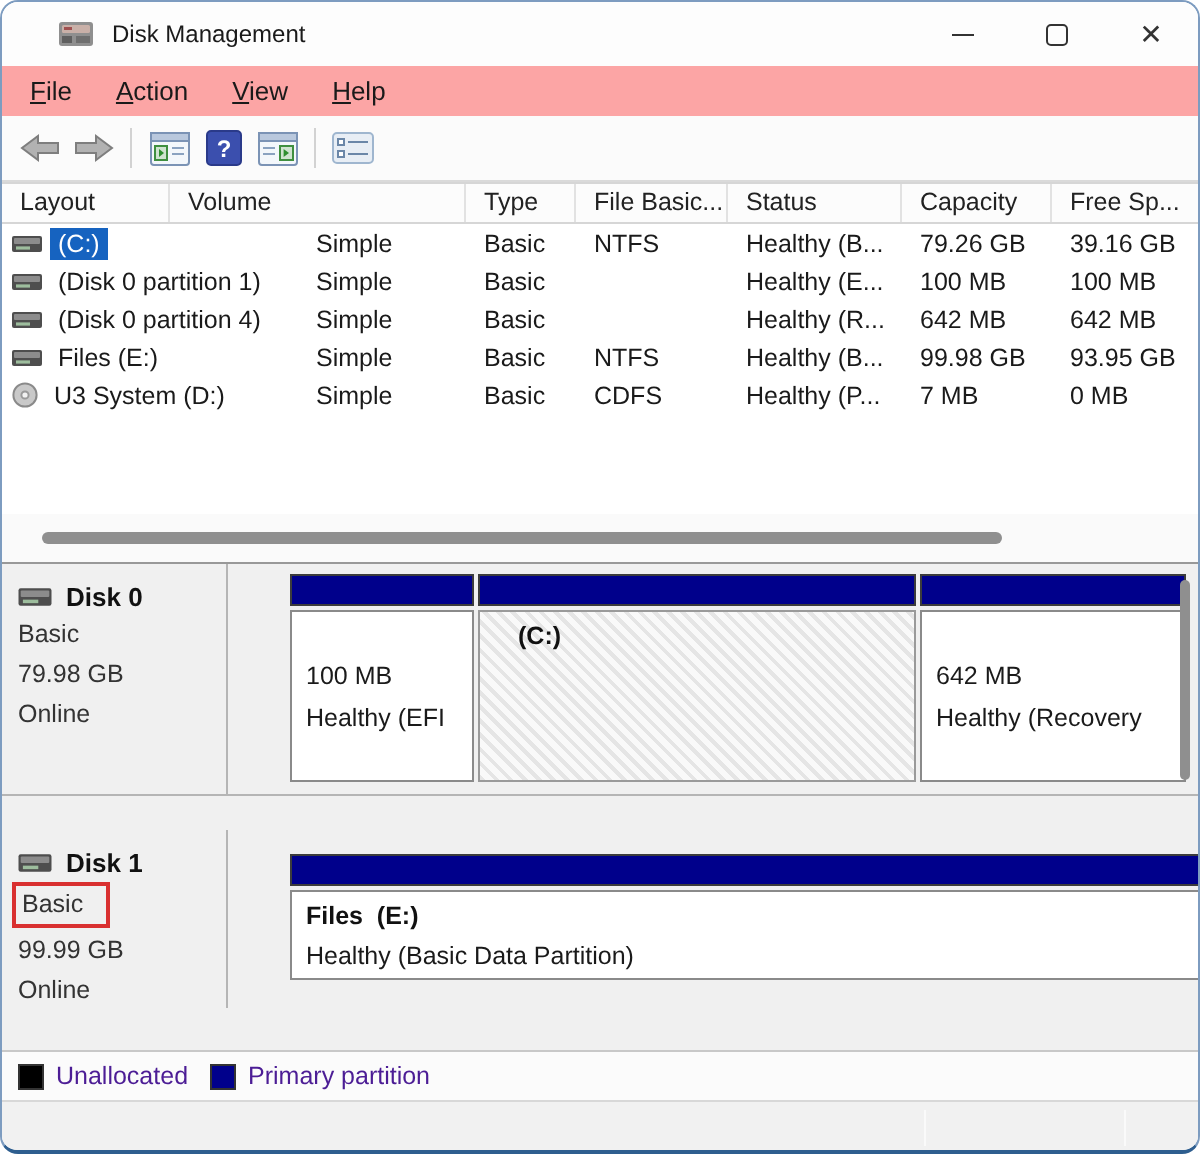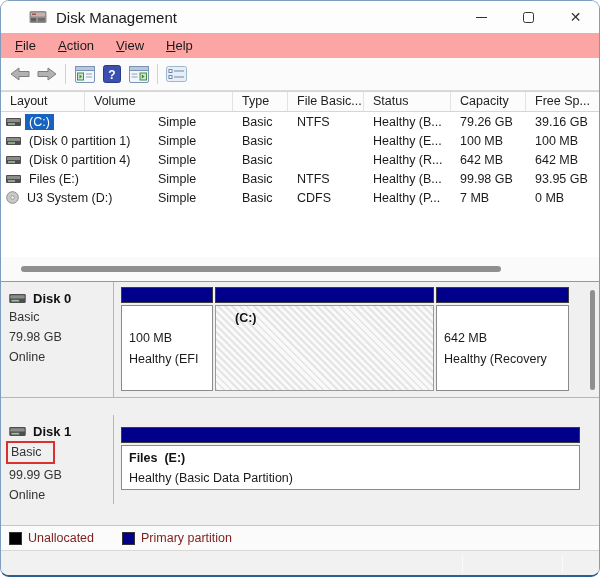--- a/index.html
+++ b/index.html
@@ -5,21 +5,21 @@
   * { margin:0; padding:0; box-sizing:border-box; }
   html,body { background:#ffffff; }
   body { font-family:"Liberation Sans","DejaVu Sans",sans-serif; }
 
   .window { width:600px; height:577px; border:1px solid #7d9cc0; border-bottom:2px solid #2e5e8f;
             border-radius:9px; overflow:hidden; background:#fbfbfb; position:relative; }
 
   
   .titlebar { height:32px; display:flex; align-items:center; background:#fdfdfd; padding-left:28px; }
   .app-icon { width:18px; height:14px; margin-right:9px; flex:none; }
-  .title-text { font-size:15px; color:#1a1a1a; }
+  .title-text { font-size:12px; color:#1a1a1a; }
   .win-controls { margin-left:auto; display:flex; height:100%; }
   .win-btn { width:47px; height:100%; display:flex; align-items:center; justify-content:center;
              font-size:14px; color:#333; cursor:default; }
   .min-glyph { width:11px; height:0; border-top:1.5px solid #333; display:block; }
   .max-glyph { width:11px; height:11px; border:1.5px solid #333; border-radius:2.5px; display:block; }
   .close-glyph { font-size:14px; color:#333; }
 
   
   .menubar { height:25px; display:flex; align-items:center; padding-left:3px; background:#fca5a5; }
   .menu-item { font-size:13px; color:#1a1a1a; padding:2px 11px; display:inline-block; }
@@ -44,21 +44,21 @@
   .vol-name { padding:1px 4px; font-size:12.5px; color:#1a1a1a; }
   .vol-name.selected { background:#1663c0; color:#ffffff; }
 
   
   .hscroll { height:24px; background:#fafafa; position:relative; }
   .hscroll-thumb { position:absolute; left:20px; top:9px; width:480px; height:6px;
                    background:#8f8f8f; border-radius:3px; }
 
   
   .graph-pane { height:244px; background:#f0f0f0; border-top:1px solid #989898; position:relative; }
-  .disk-row { display:flex; }
+  .disk-row { display:flex;gap:24px; }
   .disk-row.first { height:116px; border-bottom:1px solid #b5b5b5; }
   .disk-row.second { height:122px;align-items:center; }
   .disk-label { width:113px; flex:none; border-right:1px solid #b5b5b5; padding:9px 0 0 8px; }
   .disk-title { display:flex; align-items:center; gap:7px; font-weight:bold; font-size:13px; color:#111; }
   .disk-sub { font-size:12.5px; color:#333; line-height:18px; margin-top:2px; }
   .red-box { display:inline-block; border:2px solid #d93030; padding:0 11px 1px 3px; margin-left:-3px; }
 
   .partitions { flex:1; display:flex; gap:2px; padding:5px 0 6px 7px; }
   .partition { display:flex; flex-direction:column; flex:none; }
   .p-bar { height:16px; background:#00008b; border:1px solid #3c3c3c; margin-bottom:2px; }
@@ -69,21 +69,21 @@
   .p-title.indent { padding-left:12px; }
   .p-line { font-size:12.5px; color:#1a1a1a; line-height:21px; white-space:nowrap; }
 
   .vscroll-thumb { position:absolute; right:4px; top:8px; width:5px; height:100px;
                    background:#8f8f8f; border-radius:3px; }
 
   
   .legend { height:25px; background:#fbfbfb; border-top:1px solid #c8c8c8; display:flex;
             align-items:center; padding-left:8px; }
   .legend-swatch { width:13px; height:13px; border:1px solid #333; margin-right:6px; flex:none; }
-  .legend-label { font-size:12.5px; color:#7f1d1d; margin-right:28px; }
+  .legend-label { font-size:12.5px; color:#4c1d95; margin-right:11px; }
 
   
   .statusbar { height:26px; background:#f1f1f1; border-top:1px solid #d8d8d8; position:relative; }
   .sb-sep { position:absolute; top:4px; width:1px; height:18px; background:#dddddd;
             border-right:1px solid #fafafa; }
 </style>
 </head>
 <body>
 
 <div class="window">

